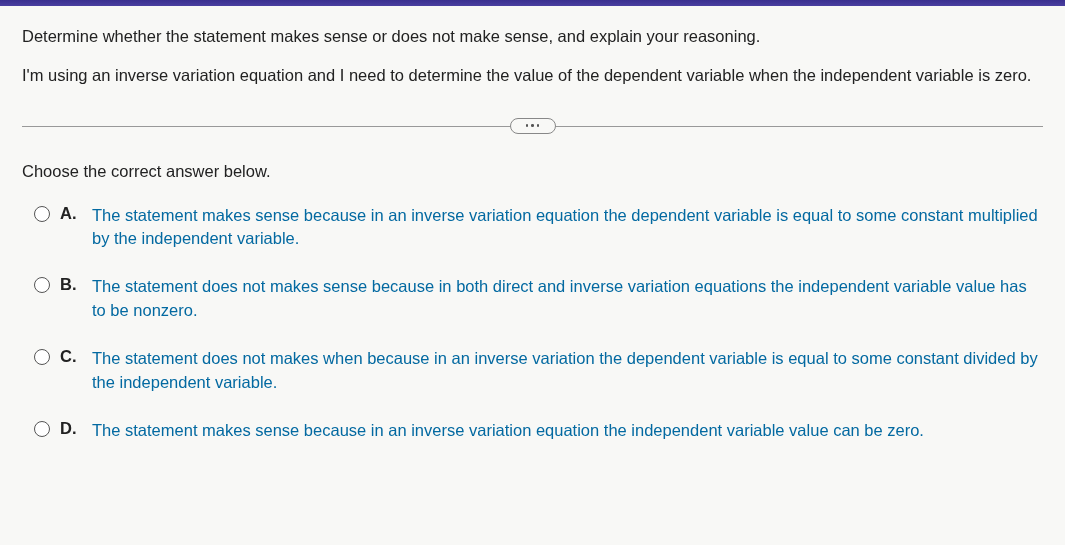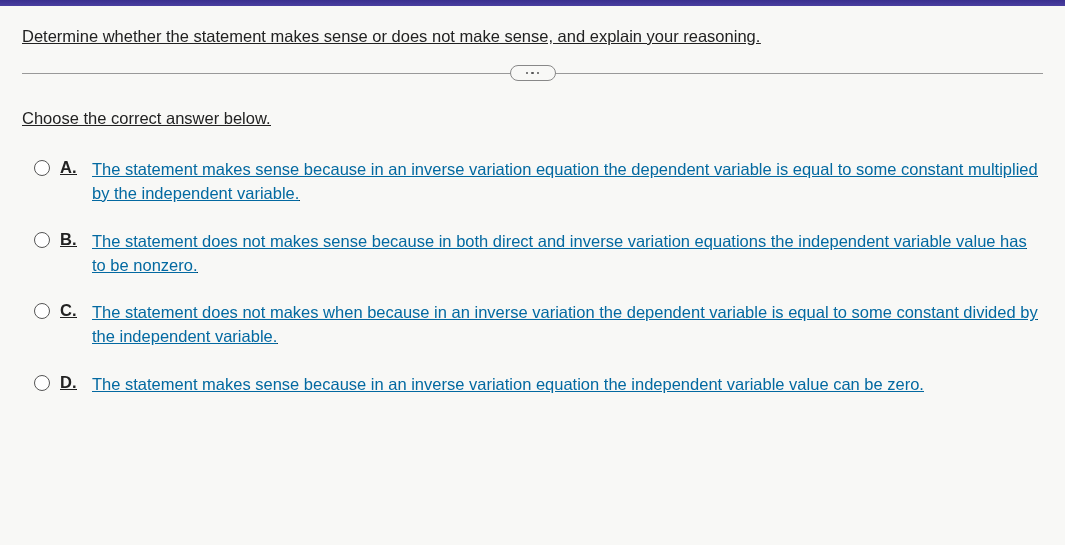--- a/index.html
+++ b/index.html
@@ -1,19 +1,18 @@
 <!DOCTYPE html>
 <html><head>
 <meta charset="utf-8">
 <style>
   * {
     margin: 0;
     padding: 0;
     box-sizing: border-box;
-    text-decoration: underline;
   }
   body {
     font-family: Arial, Helvetica, sans-serif;
     background: #f8f8f6;
     width: 1065px;
     height: 545px;
     overflow: hidden;
   }
   .top-bar {
     height: 6px;
@@ -69,21 +68,21 @@
   }
   .dot {
     width: 2.5px;
     height: 2.5px;
     background: #555;
     border-radius: 50%;
   }
   .prompt {
     font-size: 16.5px;
     color: #222;
-    margin-bottom: 30px;
+    margin-bottom: 23px;
   }
   .options {
     padding-left: 12px;
   }
   .option {
     display: flex;
     align-items: flex-start;
     margin-bottom: 24px;
     cursor: pointer;
   }
@@ -114,20 +113,21 @@
 </style>
 </head>
 <body>
 
 <div class="top-bar"></div>
 
 <div class="content">
 
   <p class="question-text">Determine whether the statement makes sense or does not make sense, and explain your reasoning.</p>
 
+  <p class="statement-text">I'm using an inverse variation equation and I need to determine the value of the dependent variable when the independent variable is zero.</p>
 
   <div class="divider-wrap">
     <div class="divider-line"></div>
     <div class="divider-pill">
       <span>
         <span class="dot"></span>
           <span class="dot"></span>
           <span class="dot"></span>
       </span>
     </div>

